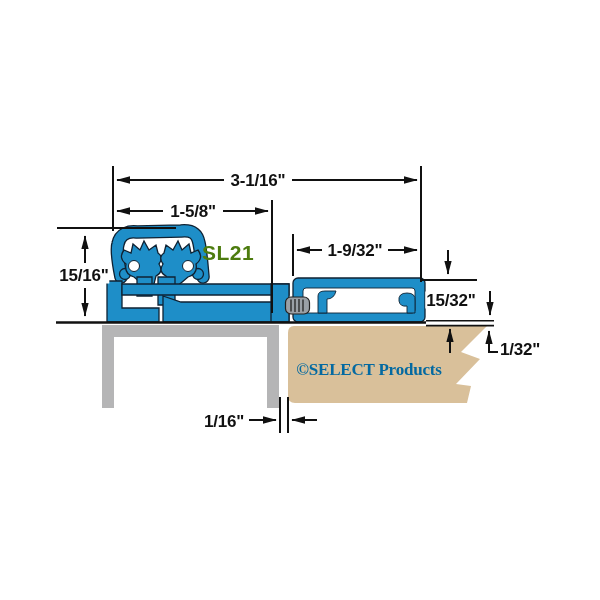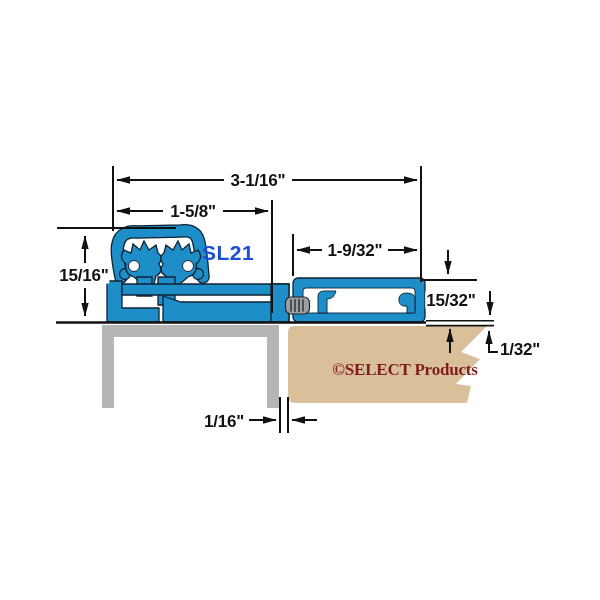--- a/index.html
+++ b/index.html
@@ -2,22 +2,22 @@
 <html><head>
 <meta charset="utf-8">
 <style>
   html,body{margin:0;padding:0;background:#fff;}
   #stage{position:relative;width:600px;height:600px;background:#ffffff;overflow:hidden;
          font-family:"Liberation Sans",sans-serif;}
   #drawing{position:absolute;left:0;top:0;}
   .lbl{position:absolute;transform:translate(-50%,-50%);white-space:nowrap;
        font:bold 17px "Liberation Sans",sans-serif;color:#111;letter-spacing:-0.2px;
        background:#fff;padding:0 1px;line-height:1;}
-  .code{font:bold 21px "Liberation Sans",sans-serif;color:#1d4ed8;letter-spacing:0.5px;background:transparent;}
-  .copyright{font:bold 17px "Liberation Serif",serif;color:#7f1d1d;background:transparent;margin-left:36px;}
+  .code{font:bold 21px "Liberation Sans",sans-serif;color:#4d7c0f;letter-spacing:0.5px;background:transparent;}
+  .copyright{font:bold 17px "Liberation Serif",serif;color:#0369a1;background:transparent;}
 </style>
 </head>
 <body>
 
 <div id="stage">
 
   <svg id="drawing" width="600" height="600" viewBox="0 0 600 600">
     <defs>
       <marker id="arr" viewBox="0 0 14 9" refX="13.2" refY="4.5" markerWidth="14" markerHeight="9" markerUnits="userSpaceOnUse" orient="auto-start-reverse">
         <path d="M0,0.8 L14,4.5 L0,8.2 Z" fill="#111"></path>

